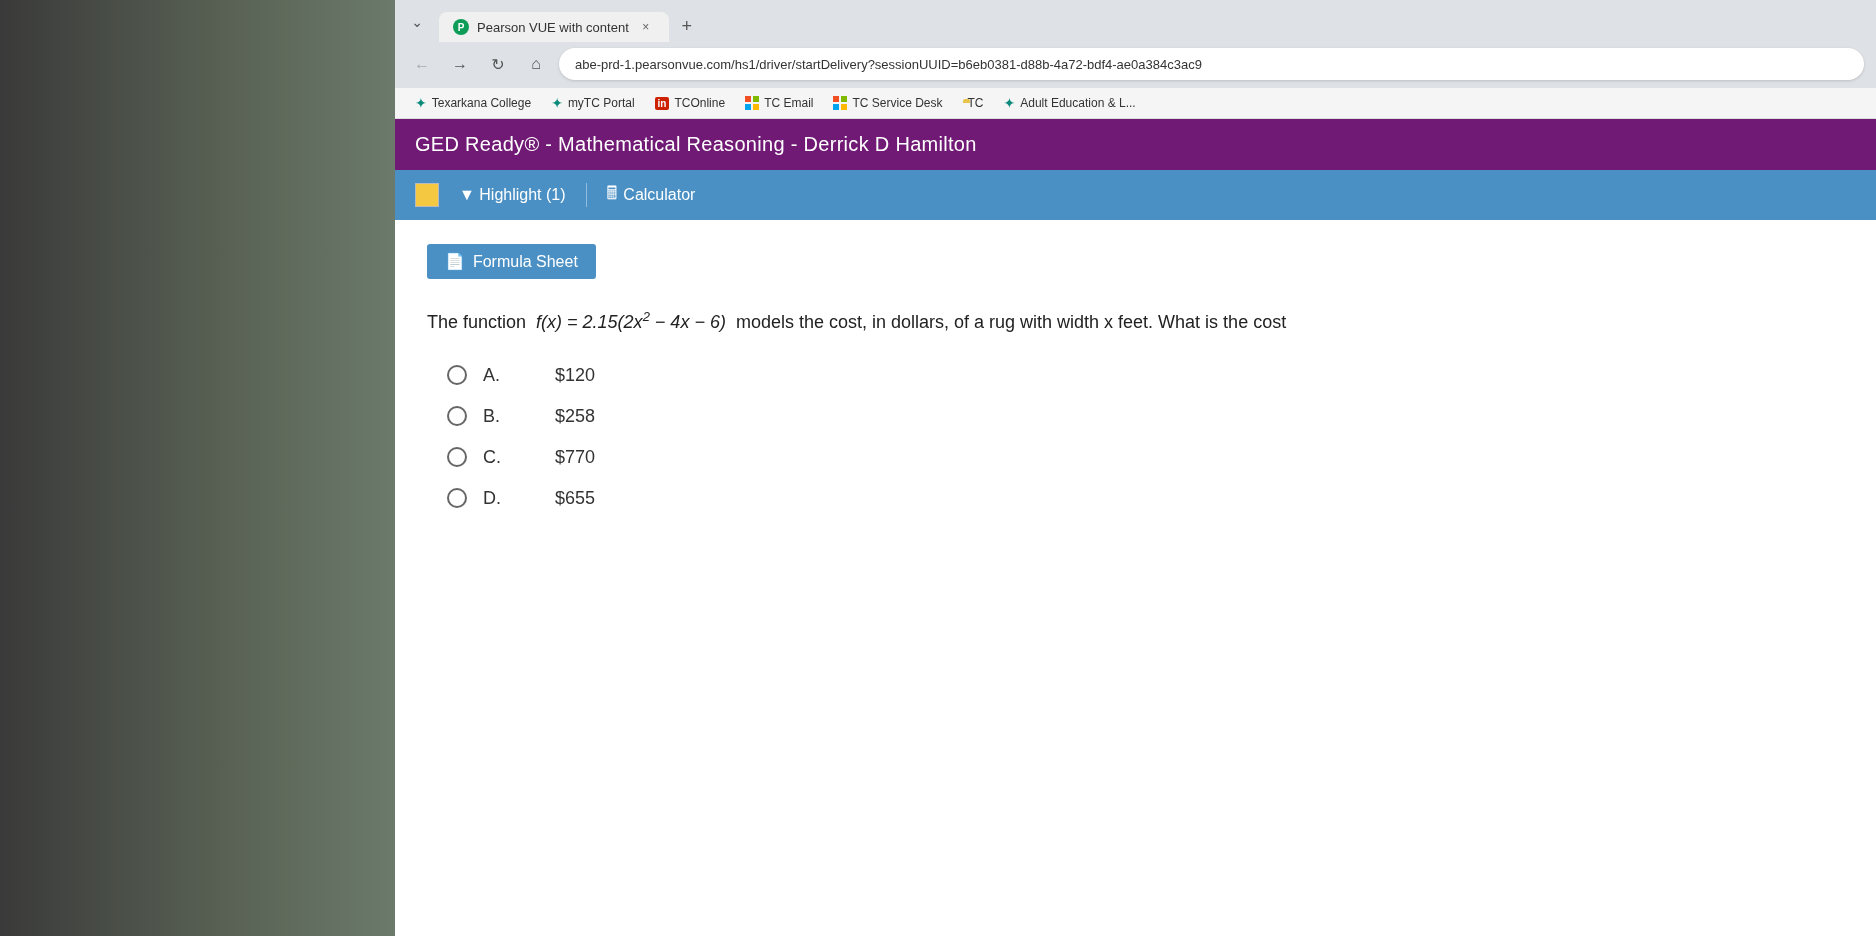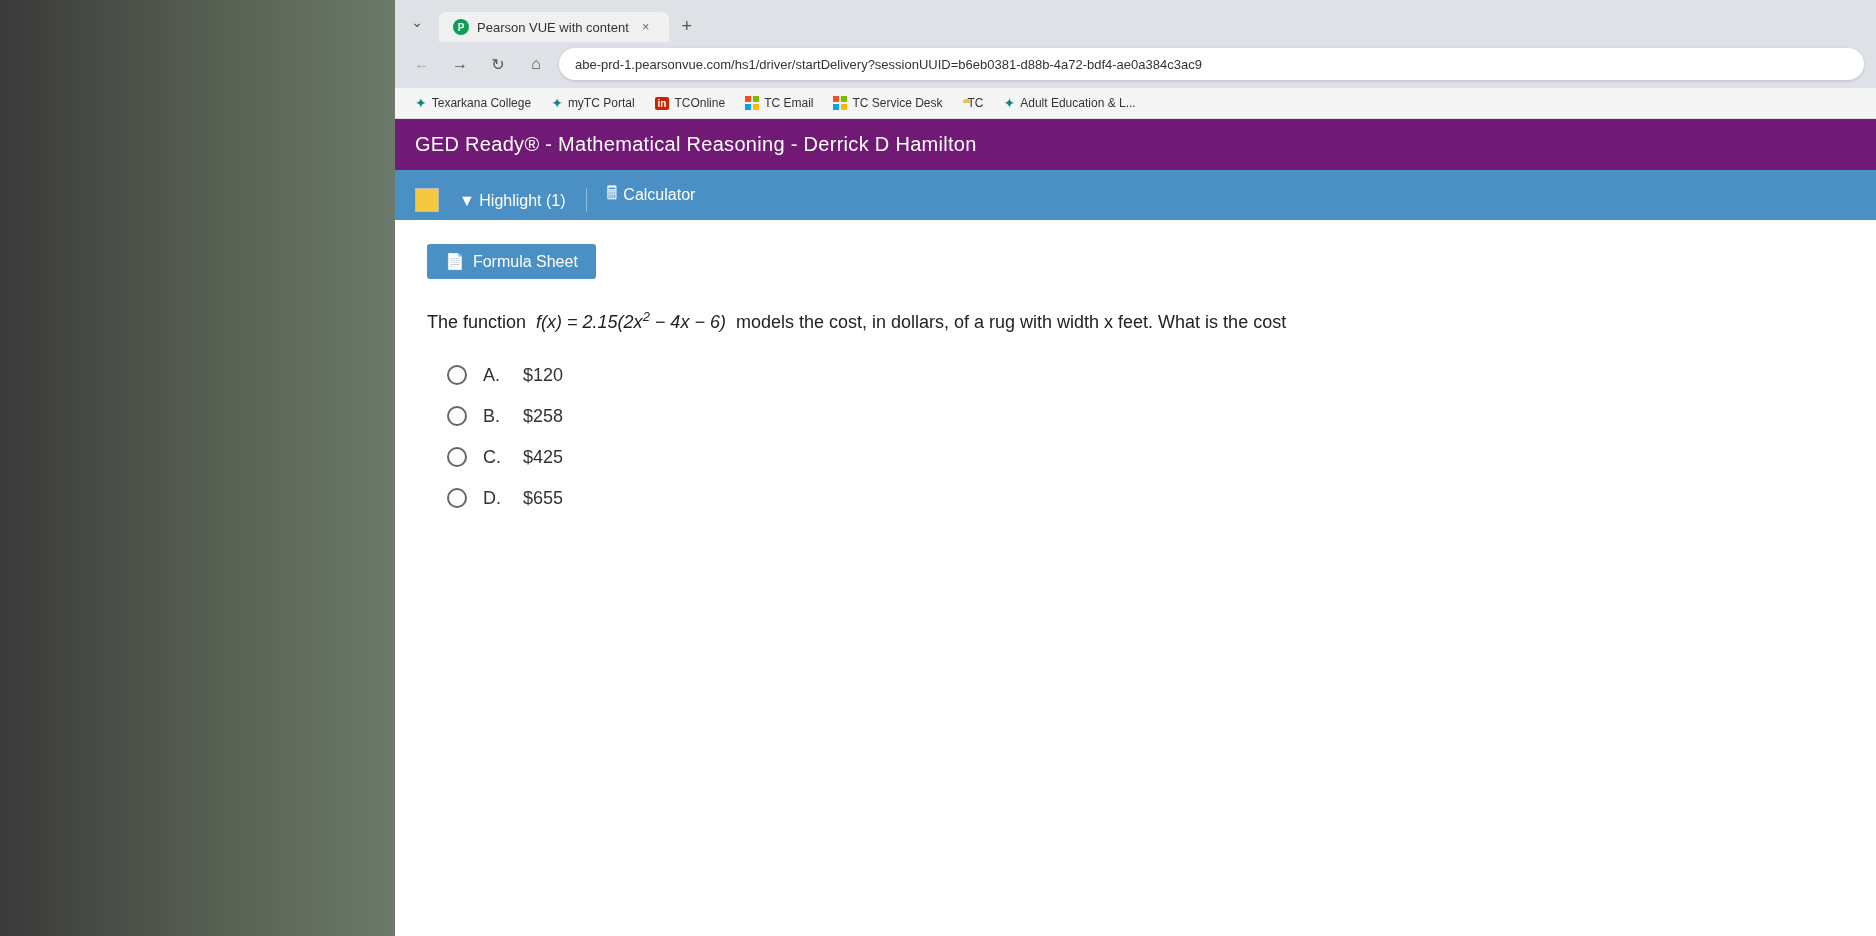--- a/index.html
+++ b/index.html
@@ -232,21 +232,21 @@
       padding: 14px 20px;
       font-size: 20px;
       font-weight: 500;
       letter-spacing: 0.3px;
     }
 
     .test-toolbar {
       background: #4a90c4;
       padding: 8px 20px;
       display: flex;
-      align-items: flex-end;
+      align-items: center;
       gap: 16px;
     }
 
     .toolbar-btn {
       display: flex;
       align-items: center;
       gap: 6px;
       background: transparent;
       border: none;
       color: white;
@@ -324,20 +324,21 @@
 
     .choice-label {
       font-size: 18px;
       color: #333;
       min-width: 24px;
     }
 
     .choice-value {
       font-size: 18px;
       color: #333;
+      margin-left: 32px;
     }
   </style>
 </head>
 <body>
 
 <div class="bezel-left"></div>
 
 <div class="browser-window">
 
   <div class="chrome-top">
@@ -452,21 +453,21 @@
 
         <div class="answer-choice">
           <div class="radio-circle"></div>
           <span class="choice-label">B.</span>
           <span class="choice-value">$258</span>
         </div>
 
         <div class="answer-choice">
           <div class="radio-circle"></div>
           <span class="choice-label">C.</span>
-          <span class="choice-value">$425</span>
+          <span class="choice-value">$770</span>
         </div>
 
         <div class="answer-choice">
           <div class="radio-circle"></div>
           <span class="choice-label">D.</span>
           <span class="choice-value">$655</span>
         </div>
 
       </div>
     </div>

